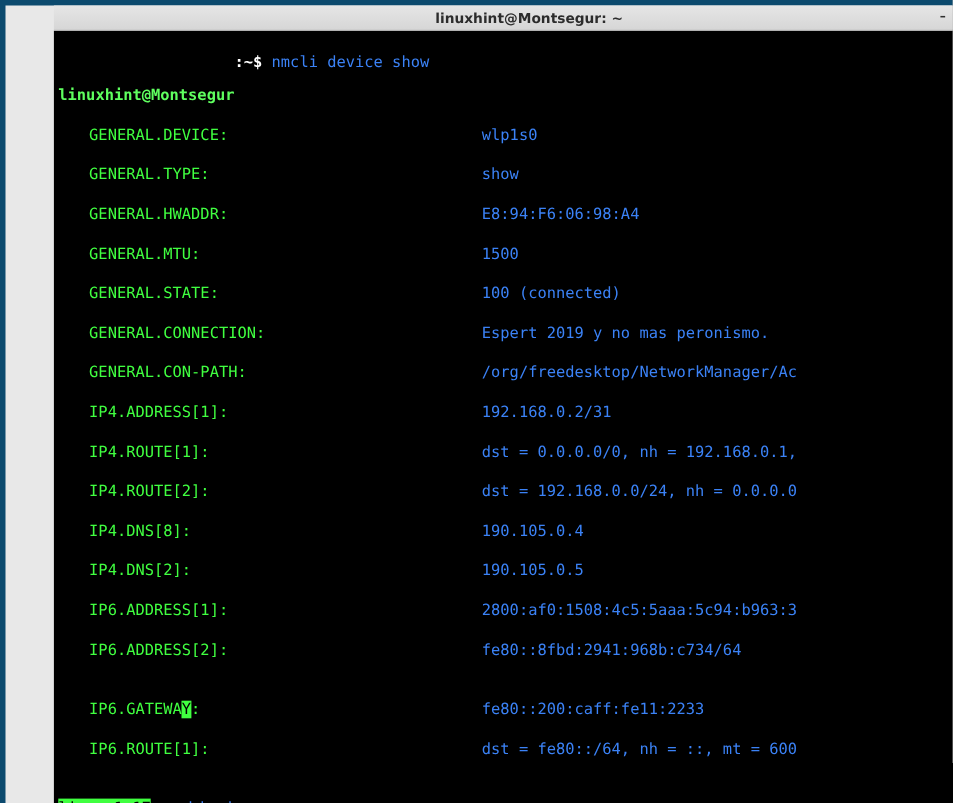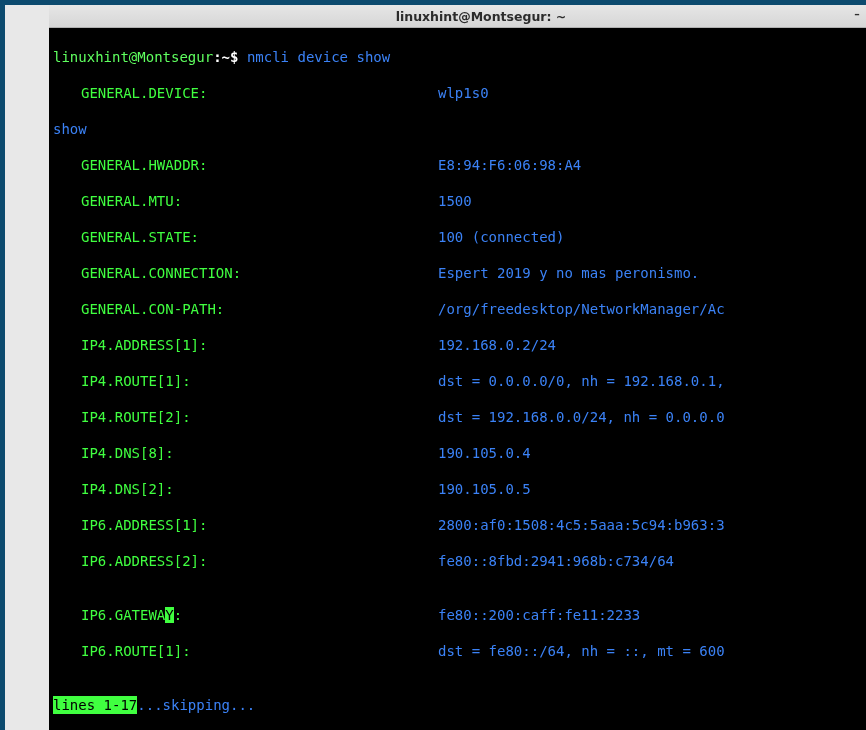--- a/index.html
+++ b/index.html
@@ -60,21 +60,21 @@
     background: #000;
     color: #ddd;
     padding: 2px 4px;
     line-height: 18px;
     white-space: pre;
     overflow: hidden;
     box-sizing: border-box;
   }
   .green  { color: #40ff40; }
   .lgreen { color: #5fff5f; font-weight: bold; }
-  .bold   { font-weight: normal; }
+  .bold   { font-weight: bold; margin-top: 30px; }
   .white  { color: #3b82f6; }
   .whiteb { color: #ffffff; font-weight: bold; }
   .hl     { background: #40ff40; color: #000; }
   .cursor { background: #40ff40; color: #000; }
   .row    { display: flex; }
   .lbl    { display: inline-block; width: 357px; margin-left: 28px; }
 </style>
 </head>
 <body>
 
@@ -85,27 +85,27 @@
     <span class="controls">
       <span>–</span>
       <span>□</span>
       <span>×</span>
     </span>
   </div>
 
   <div class="terminal">
 <span class="row"><span class="lgreen bold">linuxhint@Montsegur</span><span class="whiteb">:</span><span class="whiteb">~</span><span class="whiteb">$ </span><span class="white">nmcli device show</span></span>
 <span class="row"><span class="lbl green">GENERAL.DEVICE:</span><span class="white">wlp1s0</span></span>
-<span class="row"><span class="white">show</span></span>
+<span class="row"><span class="lbl green">GENERAL.TYPE:</span><span class="white">show</span></span>
 <span class="row"><span class="lbl green">GENERAL.HWADDR:</span><span class="white">E8:94:F6:06:98:A4</span></span>
 <span class="row"><span class="lbl green">GENERAL.MTU:</span><span class="white">1500</span></span>
 <span class="row"><span class="lbl green">GENERAL.STATE:</span><span class="white">100 (connected)</span></span>
 <span class="row"><span class="lbl green">GENERAL.CONNECTION:</span><span class="white">Espert 2019 y no mas peronismo.</span></span>
 <span class="row"><span class="lbl green">GENERAL.CON-PATH:</span><span class="white">/org/freedesktop/NetworkManager/Ac</span></span>
-<span class="row"><span class="lbl green">IP4.ADDRESS[1]:</span><span class="white">192.168.0.2/24</span></span>
+<span class="row"><span class="lbl green">IP4.ADDRESS[1]:</span><span class="white">192.168.0.2/31</span></span>
 <span class="row"><span class="lbl green">IP4.ROUTE[1]:</span><span class="white">dst = 0.0.0.0/0, nh = 192.168.0.1,</span></span>
 <span class="row"><span class="lbl green">IP4.ROUTE[2]:</span><span class="white">dst = 192.168.0.0/24, nh = 0.0.0.0</span></span>
 <span class="row"><span class="lbl green">IP4.DNS[8]:</span><span class="white">190.105.0.4</span></span>
 <span class="row"><span class="lbl green">IP4.DNS[2]:</span><span class="white">190.105.0.5</span></span>
 <span class="row"><span class="lbl green">IP6.ADDRESS[1]:</span><span class="white">2800:af0:1508:4c5:5aaa:5c94:b963:3</span></span>
 <span class="row"><span class="lbl green">IP6.ADDRESS[2]:</span><span class="white">fe80::8fbd:2941:968b:c734/64</span></span>
 
 <span class="row"><span class="lbl green"><span>IP6.GATEWA</span><span class="cursor">Y</span><span>:</span></span><span class="white">fe80::200:caff:fe11:2233</span></span>
 <span class="row"><span class="lbl green">IP6.ROUTE[1]:</span><span class="white">dst = fe80::/64, nh = ::, mt = 600</span></span>
 

